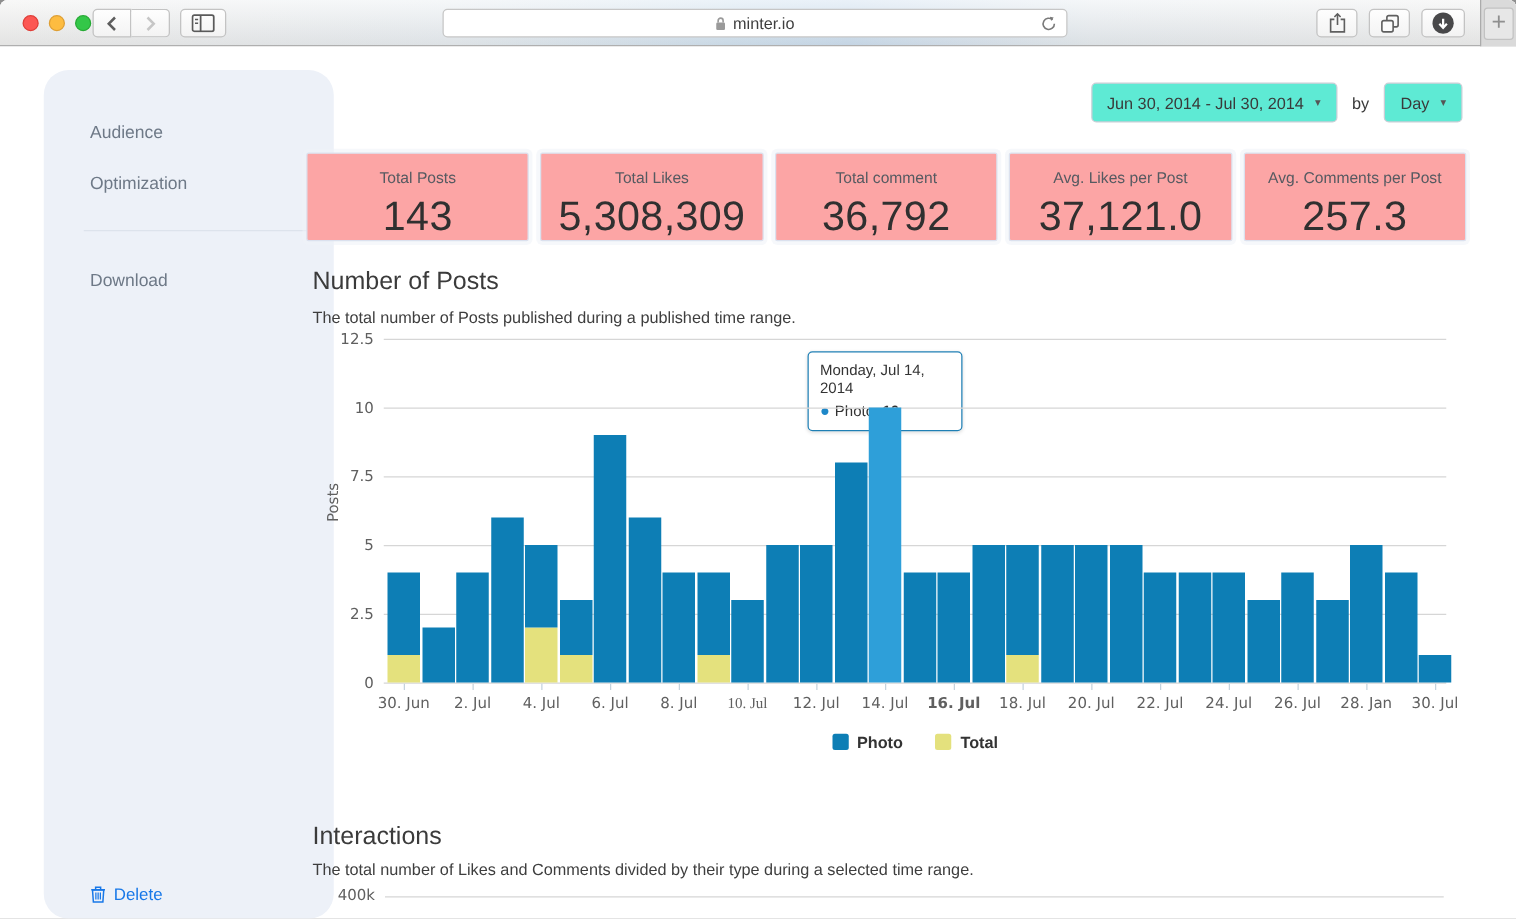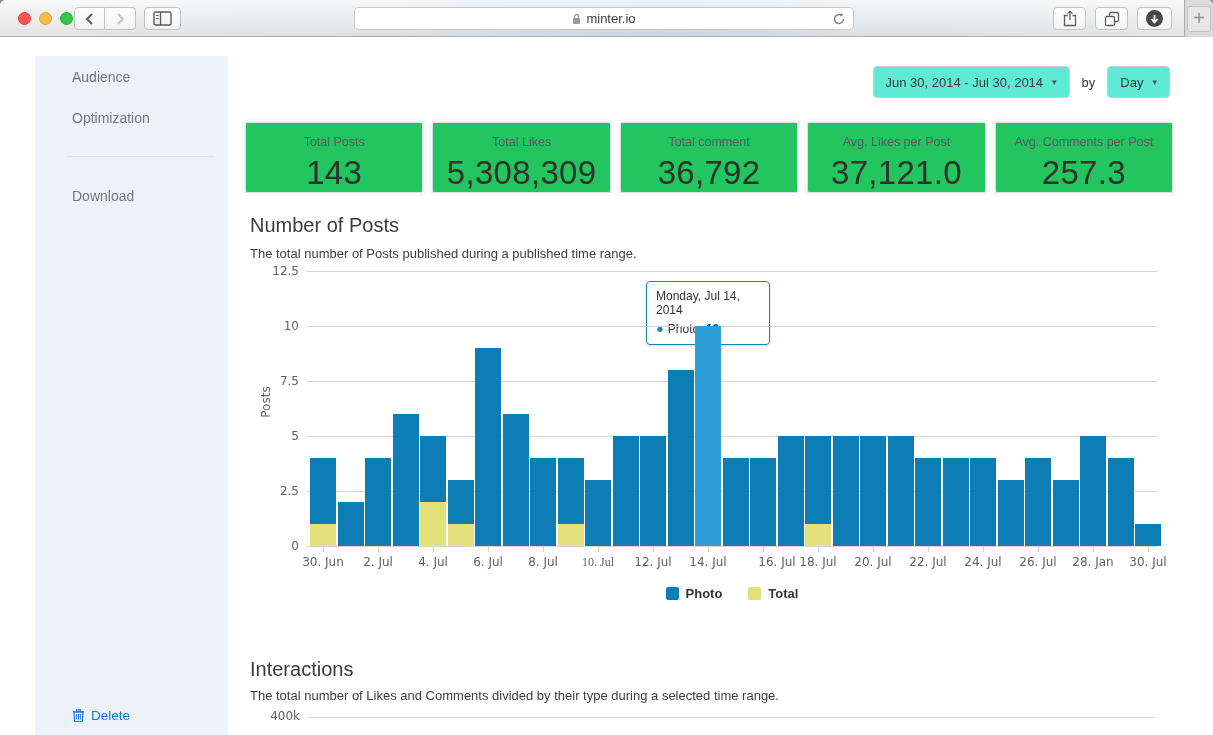--- a/index.html
+++ b/index.html
@@ -33,38 +33,38 @@
   .dlbtn{left:1137px;width:35px;}
   .dlcircle{width:17px;height:17px;border-radius:50%;background:#48484a;display:flex;align-items:center;justify-content:center;}
   .plusarea{position:absolute;right:0;top:0;width:29px;height:37px;background:#dadada;border-left:1px solid #ababab;
     display:flex;align-items:center;justify-content:center;}
   .plusbtn{width:24px;height:26px;background:#e7e7e7;border:1px solid #c2c2c2;border-radius:3px;
     color:#8f8f8f;font-size:20px;line-height:22px;text-align:center;font-weight:300;}
 
   
   .page{position:absolute;left:0;top:38px;right:0;bottom:0;background:#fff;}
 
-  .sidebar{position:absolute;left:35px;top:18px;width:193px;bottom:0;background:#edf1f8;
-    display:flex;flex-direction:column;font-size:14px;}
+  .sidebar{position:absolute;left:35px;top:18px;width:232px;bottom:0;background:#edf1f8;
+    display:flex;flex-direction:column;padding-top:28px;font-size:14px;border-radius:20px;}
   .side-item{height:41px;display:flex;align-items:center;padding-left:37px;color:#6e7987;cursor:pointer;}
   .side-item.active{background:#fff;color:#1673e6;border-left:5px solid #1f6fd6;padding-left:32px;}
   .side-divider{height:1px;background:#dde3ec;margin:18px 14px 18px 32px;}
   .side-spacer{flex:1;}
   .delete-link{display:flex;align-items:center;gap:6px;color:#1878e8;font-size:13.5px;
     padding-left:37px;margin-bottom:12px;cursor:pointer;}
 
   .main{position:absolute;left:245px;top:0;right:0;bottom:0;}
 
   .controls{position:absolute;top:28px;right:43px;display:flex;align-items:center;gap:12px;font-size:13px;color:#3a3a3a;}
   .select-btn{height:32px;background:#5eead4;border:1px solid #c9ced6;border-radius:4px;display:flex;
     align-items:center;gap:9px;padding:0 12px;color:#3a3a3a;cursor:pointer;}
   .caret{font-size:9px;color:#555;}
 
   .stats-row{position:absolute;top:84px;left:0;width:928px;display:flex;gap:9px;}
-  .stat-card{flex:1;height:71px;background:#22c55e;border:1px solid #dbe1ee;border-radius:2px;
+  .stat-card{flex:1;height:71px;background:#fca5a5;border:1px solid #dbe1ee;border-radius:2px;
     box-shadow:0 0 0 3px rgba(238,242,248,.55);text-align:center;padding-top:12px;}
   .stat-label{font-size:12.5px;color:#565a61;}
   .stat-value{font-size:33px;color:#303030;margin-top:5px;letter-spacing:.3px;}
 
   .sec-title{position:absolute;left:5px;font-size:20px;color:#3b3b3b;}
   .sec-sub{position:absolute;left:5px;font-size:13px;color:#3e3e3e;}
   .t-posts{top:176px;} .s-posts{top:208px;}
   .t-inter{top:620px;} .s-inter{top:650px;}
 
   
@@ -314,21 +314,21 @@
           <div class="xtick" style="left: 208px; top: 292px;">6. Jul</div>
           <div class="xtickmark" style="left: 293px; top: 284px;"></div>
           <div class="xtick" style="left: 263px; top: 292px;">8. Jul</div>
           <div class="xtickmark" style="left: 348px; top: 284px;"></div>
           <div class="xtick" style="left: 318px; top: 292px; font-family: Liberation Serif, serif;">10. Jul</div>
           <div class="xtickmark" style="left: 403px; top: 284px;"></div>
           <div class="xtick" style="left: 373px; top: 292px;">12. Jul</div>
           <div class="xtickmark" style="left: 458px; top: 284px;"></div>
           <div class="xtick" style="left: 428px; top: 292px;">14. Jul</div>
           <div class="xtickmark" style="left: 513px; top: 284px;"></div>
-          <div class="xtick" style="left: 497px; top: 292px;">16. Jul</div>
+          <div class="xtick" style="left: 483px; top: 292px; font-weight: bold;">16. Jul</div>
           <div class="xtickmark" style="left: 568px; top: 284px;"></div>
           <div class="xtick" style="left: 538px; top: 292px;">18. Jul</div>
           <div class="xtickmark" style="left: 623px; top: 284px;"></div>
           <div class="xtick" style="left: 593px; top: 292px;">20. Jul</div>
           <div class="xtickmark" style="left: 678px; top: 284px;"></div>
           <div class="xtick" style="left: 648px; top: 292px;">22. Jul</div>
           <div class="xtickmark" style="left: 733px; top: 284px;"></div>
           <div class="xtick" style="left: 703px; top: 292px;">24. Jul</div>
           <div class="xtickmark" style="left: 788px; top: 284px;"></div>
           <div class="xtick" style="left: 758px; top: 292px;">26. Jul</div>

